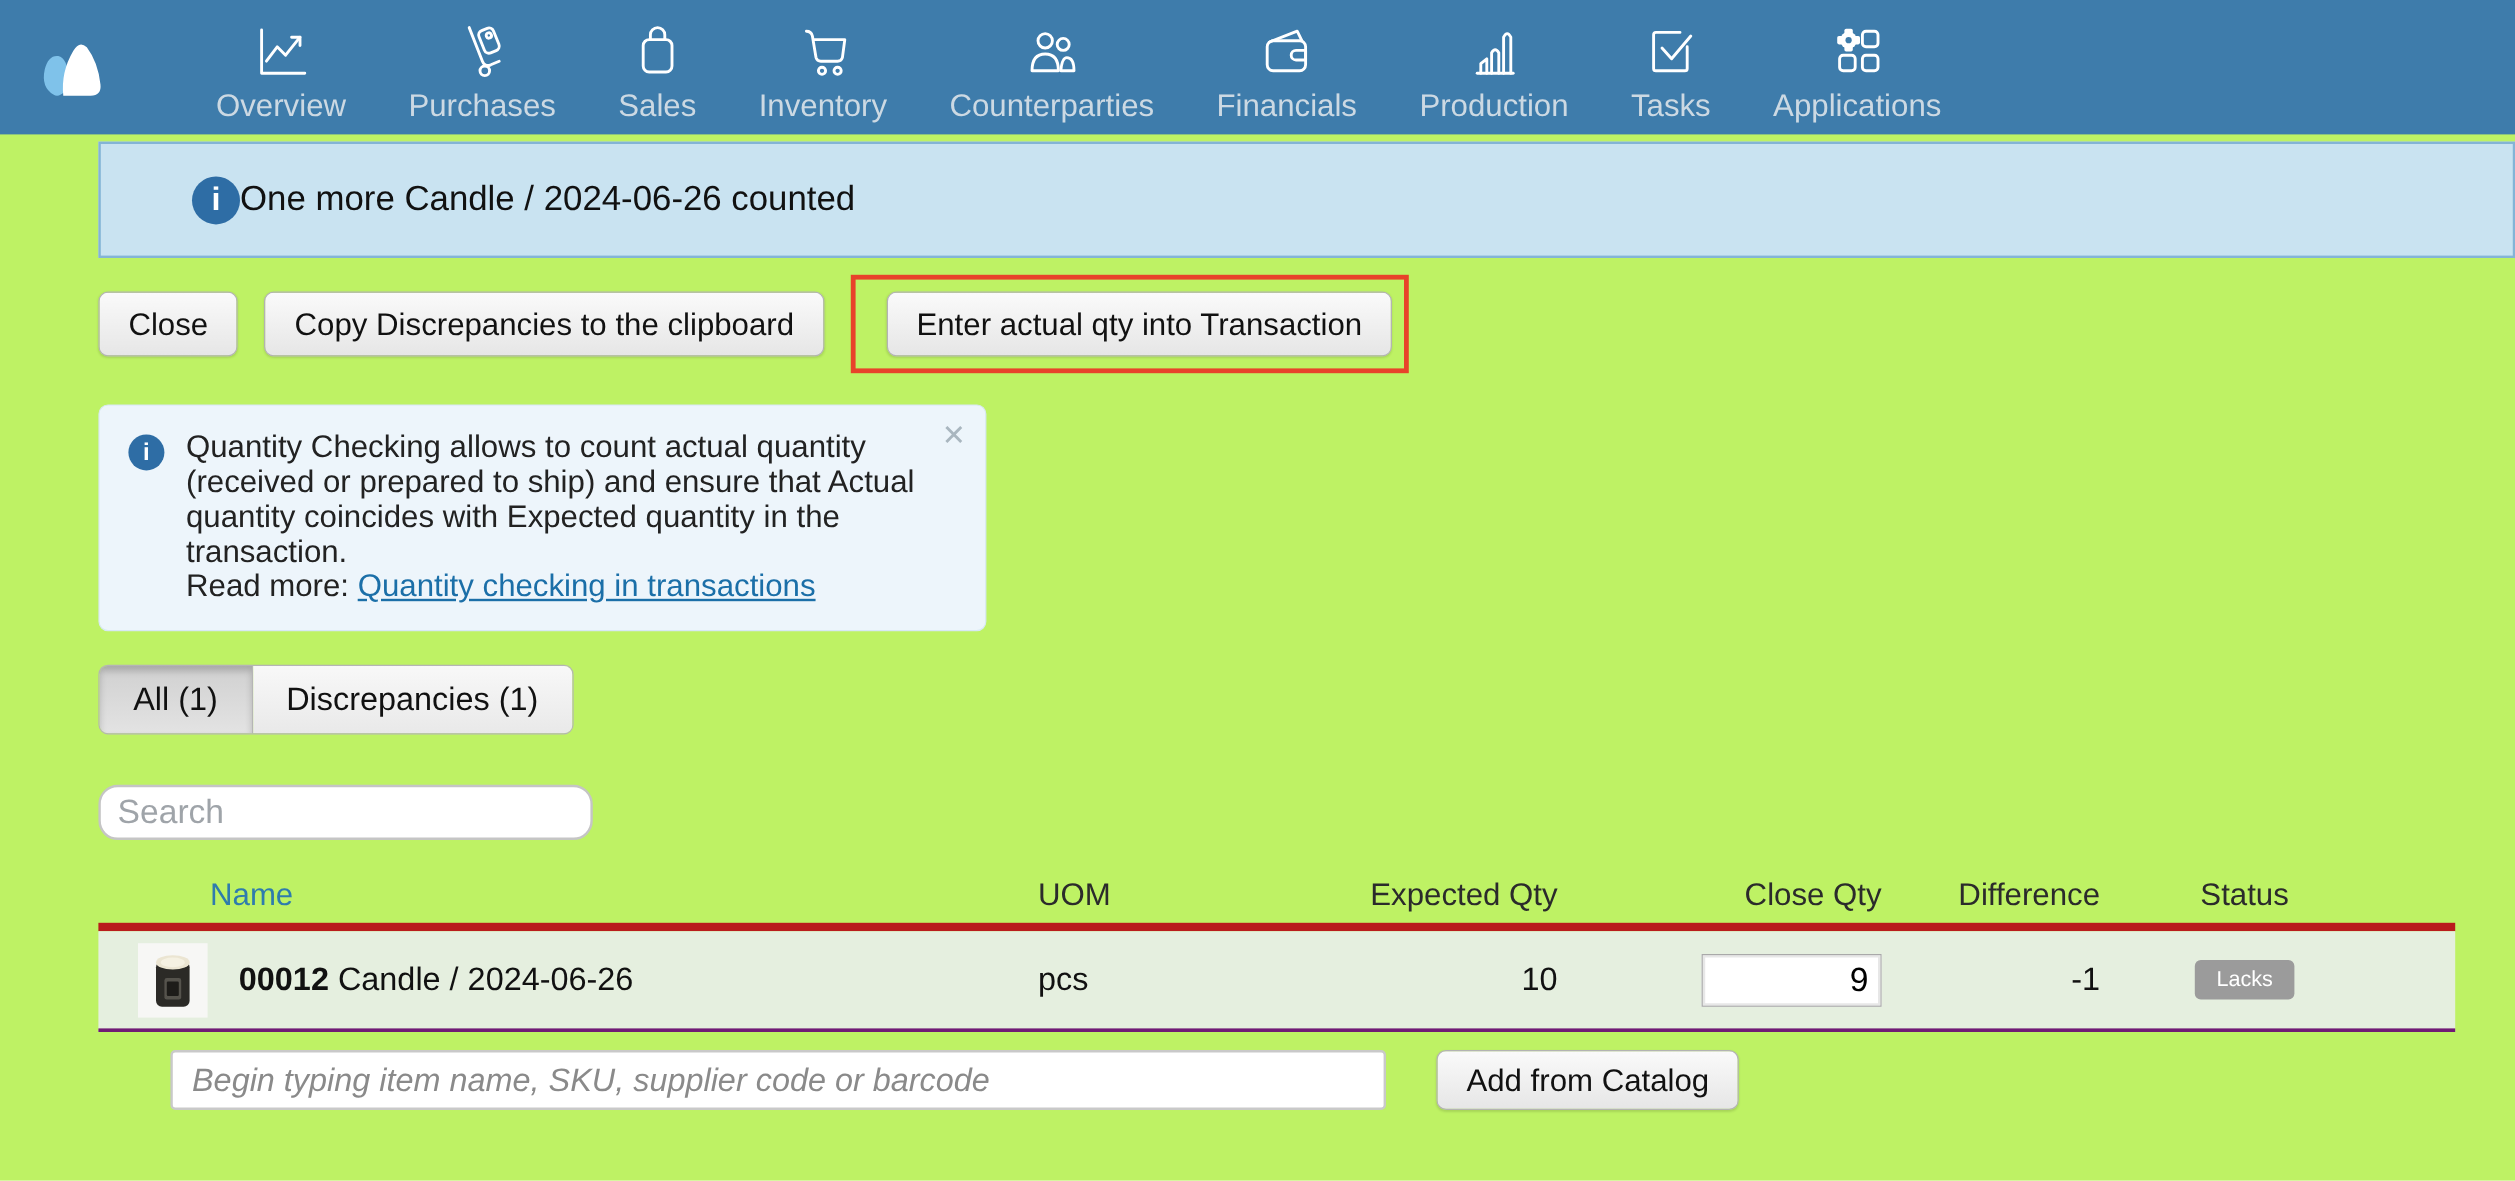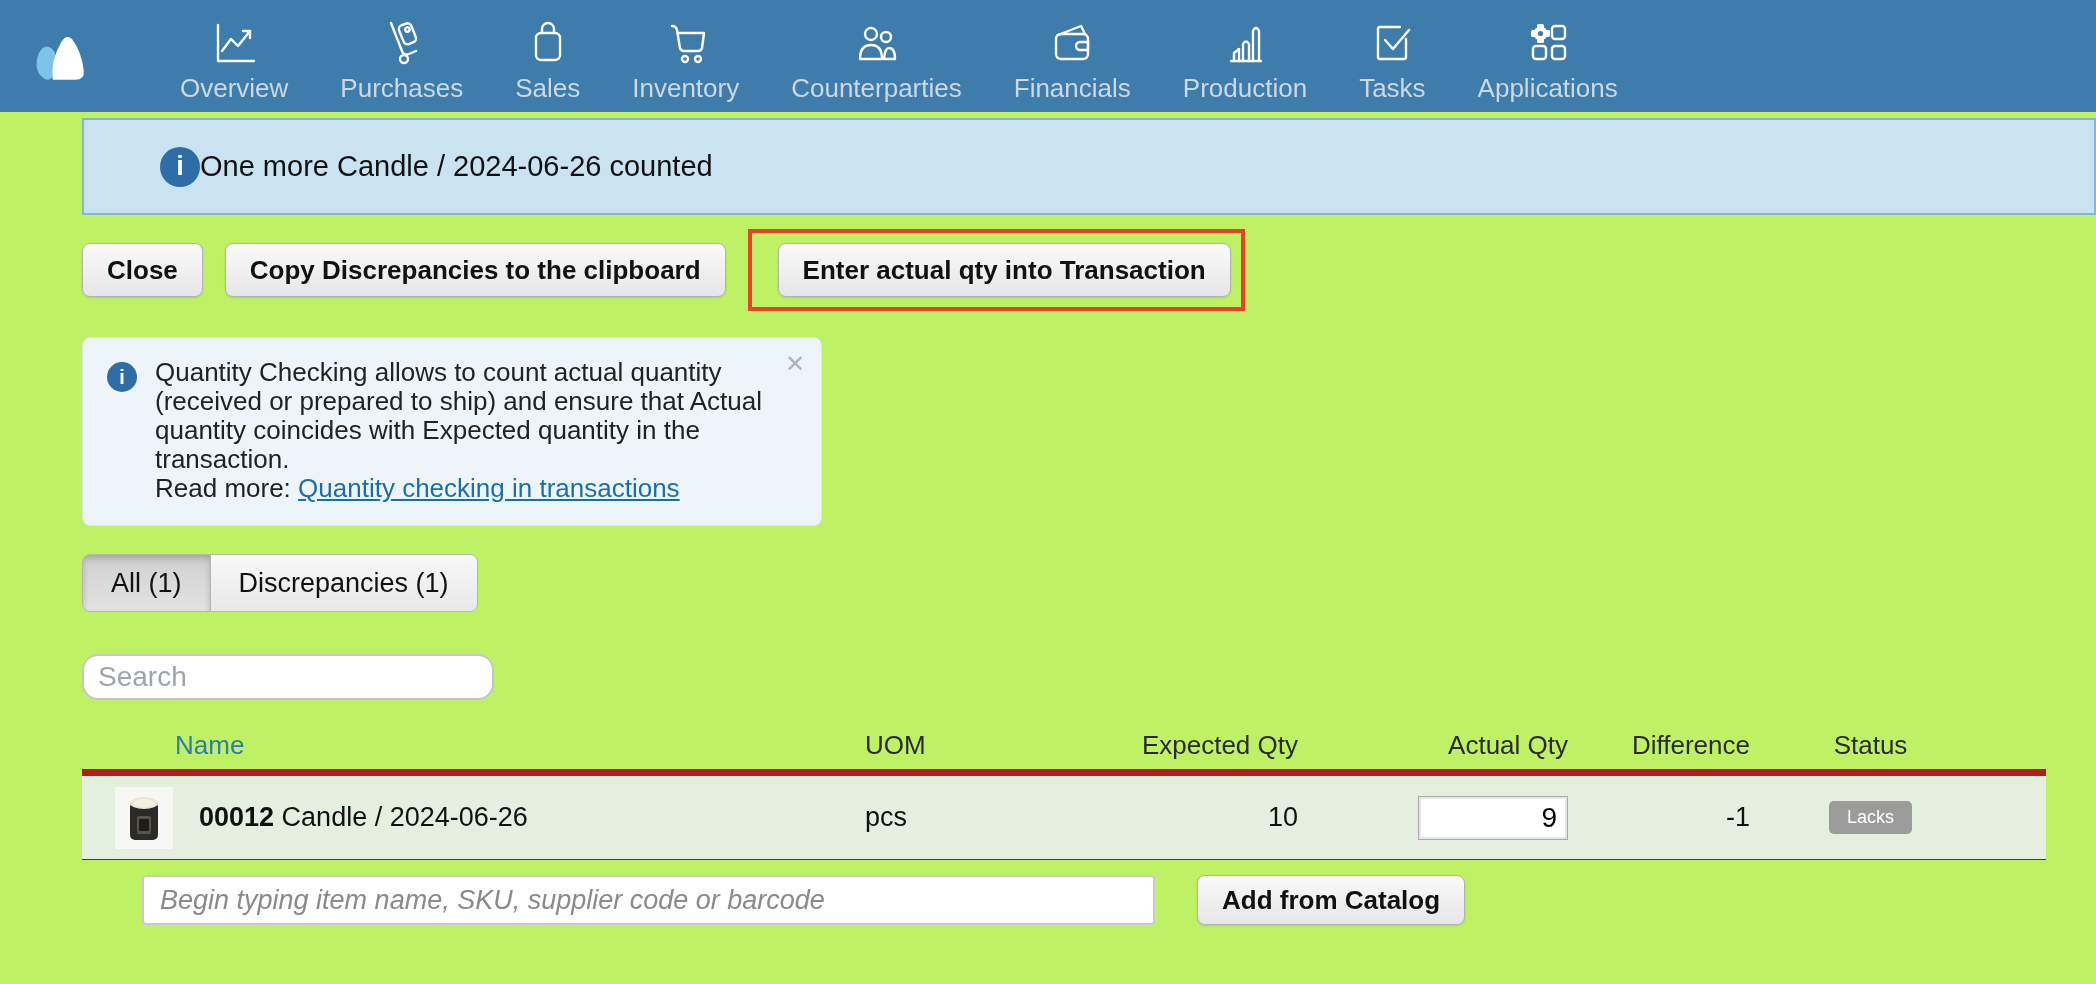--- a/index.html
+++ b/index.html
@@ -35,21 +35,21 @@
   }
   .banner-text { font-size:29px; color:#111; }
 
   
   .toolbar { margin:14px 0 0 82px; display:flex; align-items:center; }
   .btn {
     display:inline-flex; align-items:center; justify-content:center;
     height:54px; padding:0 24px; font-family:"Liberation Sans",sans-serif;
     font-size:26px; color:#111; background:linear-gradient(180deg,#fafafa,#e6e6e6);
     border:1px solid #b3b3b3; border-radius:8px; cursor:pointer;
-    box-shadow:0 1px 2px rgba(0,0,0,0.12); white-space:nowrap;font-weight:bold;
+    box-shadow:0 1px 2px rgba(0,0,0,0.12); white-space:nowrap;
   }
   .btn + .btn { margin-left:22px; }
   .annotation-box {
     border:4px solid #e8432a; padding:10px; margin-left:22px; display:inline-flex;
   }
 
   
   .page-title { margin:20px 0 0 82px; font-size:37px; font-weight:bold; color:#111; }
 
   
@@ -85,21 +85,21 @@
   .search-input {
     display:block; margin:42px 0 0 82px; width:412px; height:46px;
     border:2px solid #c5c5c5; border-radius:16px; padding:0 14px;
     font-family:"Liberation Sans",sans-serif; font-size:28px; color:#333; outline:none;
   }
   .search-input::placeholder { color:#9fa4a9; }
 
   
   .table { margin:34px 0 0 82px; width:1964px; }
   .t-head { display:flex; align-items:flex-end; height:42px; border-bottom:7px solid #b91c1c; }
-  .t-row  { display:flex; align-items:center; height:84px; background:#e5efdf; border-bottom:1px solid #701a75; }
+  .t-row  { display:flex; align-items:center; height:84px; background:#e5efdf; border-bottom:3px solid #701a75; }
   .col-name { width:718px; display:flex; align-items:center; }
   .col-uom  { width:210px; padding-left:65px; }
   .col-exp  { width:300px; text-align:right; padding-right:12px; }
   .col-act  { width:270px; display:flex; justify-content:flex-end; text-align:right; padding-right:12px; }
   .col-diff { width:170px; text-align:right; }
   .col-stat { width:296px; display:flex; justify-content:center; padding-right:55px; }
   .t-head > div { font-size:26px; color:#2b2b2b; padding-bottom:8px; }
   .t-head .col-name { padding-left:93px; }
   .t-head .col-name span { color:#2f7cad; cursor:pointer; }
   .t-row  > div { font-size:27px; color:#111; }
@@ -289,21 +289,21 @@
   <input class="search-input" type="text" placeholder="Search" style="">
 
   
   <div class="table">
     <div class="t-head">
       <div class="col-name">
           <span>Name</span>
         </div>
       <div class="col-uom">UOM</div>
       <div class="col-exp">Expected Qty</div>
-      <div class="col-act">Actual Qty</div>
+      <div class="col-act">Close Qty</div>
       <div class="col-diff">Difference</div>
       <div class="col-stat">Status</div>
     </div>
 
     <div class="t-row">
       <div class="col-name">
         <span class="thumb">
           <svg width="44" height="52" viewBox="0 0 44 52">
             <rect x="8" y="10" width="28" height="38" rx="5" fill="#2b2a26"></rect>
             <ellipse cx="22" cy="11" rx="14" ry="6" fill="#ebe5d2"></ellipse>

